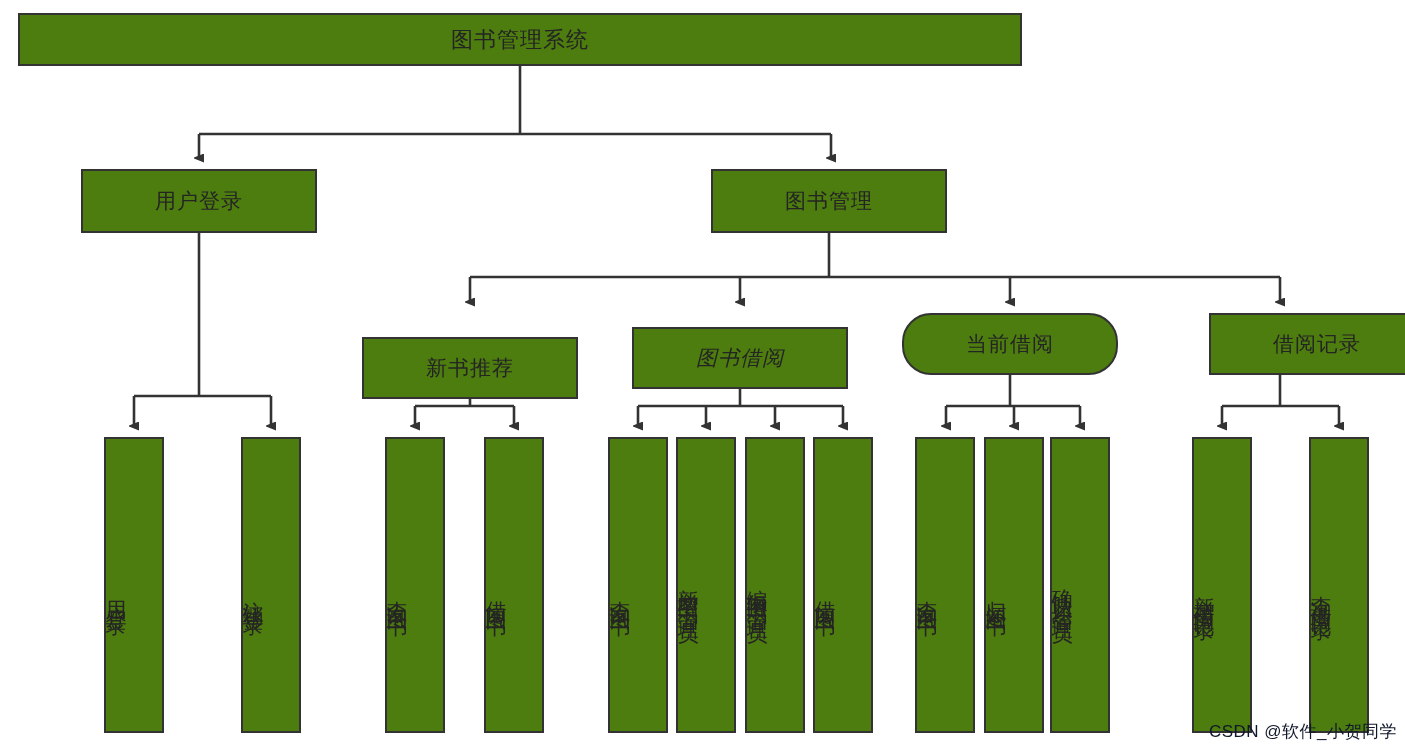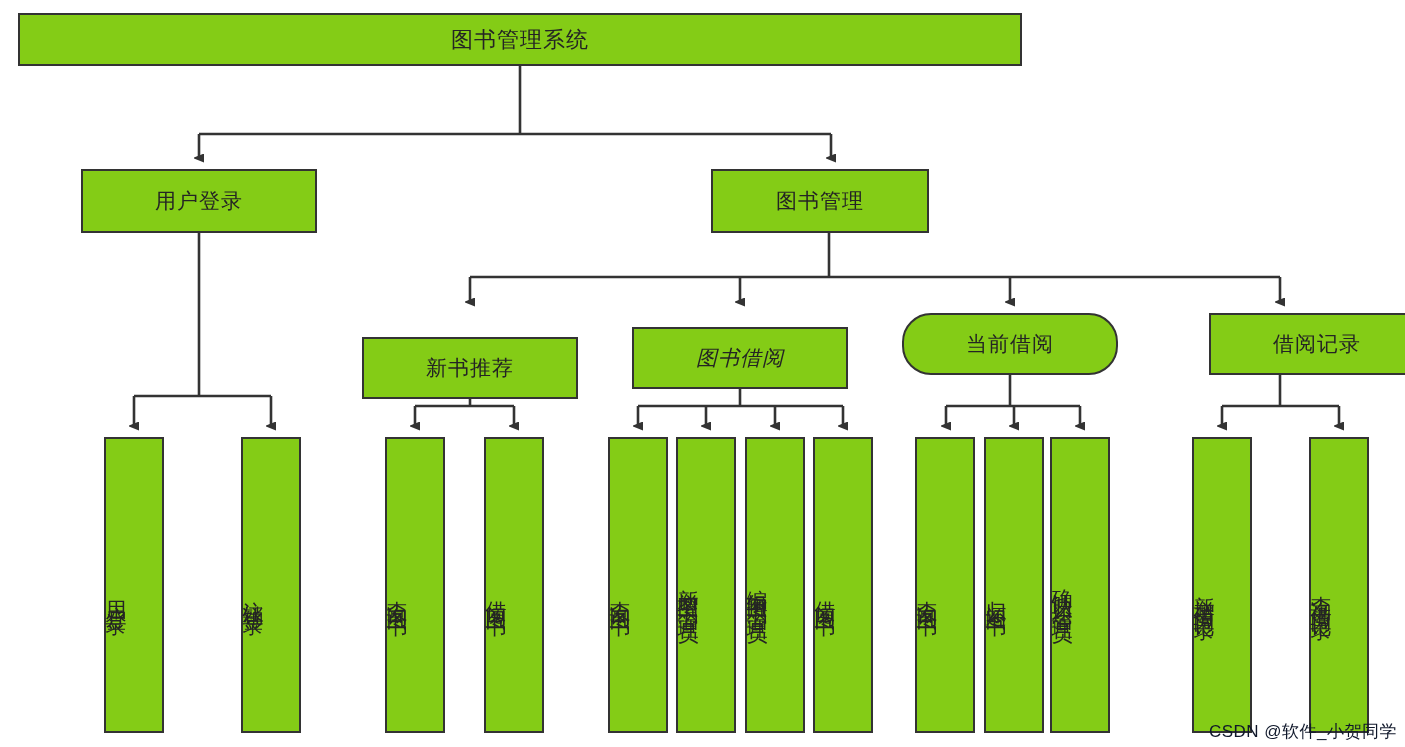--- a/index.html
+++ b/index.html
@@ -15,21 +15,21 @@
     width:1405px;height:747px;
   }
   svg#edges{
     position:absolute;left:0;top:0;
     width:1405px;height:747px;
     pointer-events:none;
   }
   .node{
     position:absolute;
     box-sizing:border-box;
-    background:#84cc16;
+    background:#4d7c0f;
     border:2px solid #333333;
     display:flex;
     align-items:center;
     justify-content:center;
     color:#1a1a1a;
     z-index:2;
   }
   .node .label{
     font-size:21px;
     letter-spacing:1px;
@@ -116,21 +116,21 @@
     </g>
   </svg>
 
   <div class="node root" style="left:18px;top:13px;width:1004px;height:53px;">
     <span class="label">图书管理系统</span>
   </div>
 
   <div class="node" style="left:81px;top:169px;width:236px;height:64px;">
     <span class="label">用户登录</span>
   </div>
-  <div class="node" style="left:711px;top:169px;width:218px;height:64px;">
+  <div class="node" style="left:711px;top:169px;width:236px;height:64px;">
     <span class="label">图书管理</span>
   </div>
 
   <div class="node" style="left:362px;top:313px;width:216px;height:62px;margin-top:24px;">
     <span class="label">新书推荐</span>
   </div>
   <div class="node" style="left:632px;top:327px;width:216px;height:62px;font-style:italic;">
     <span class="label">图书借阅</span>
   </div>
   <div class="node" style="left:902px;top:313px;width:216px;height:62px;border-radius:29px;">

